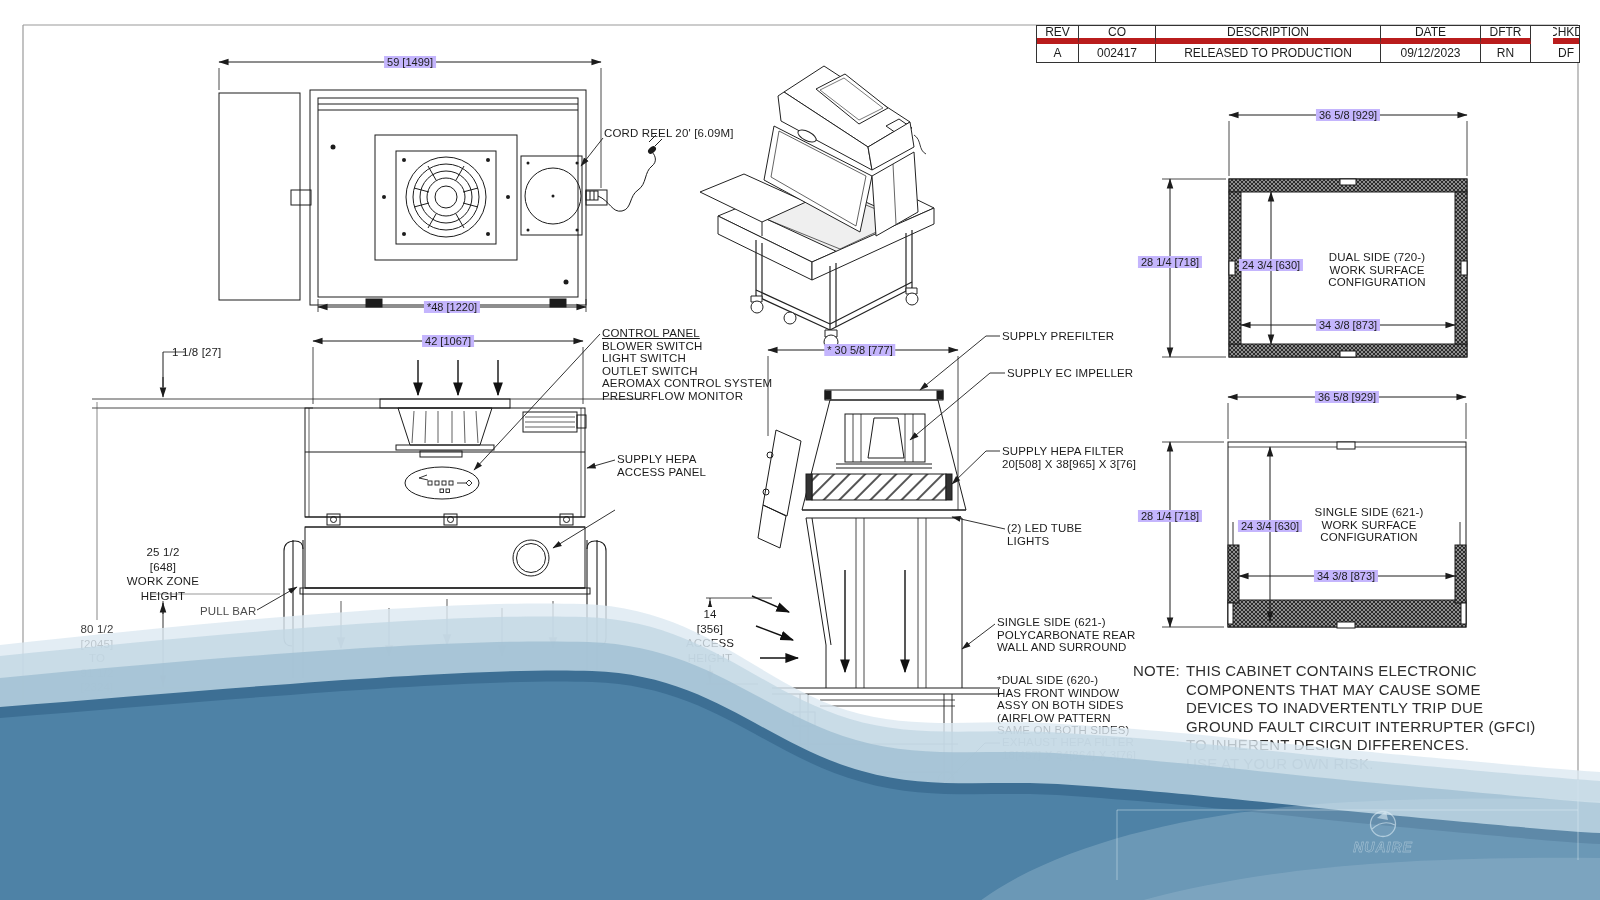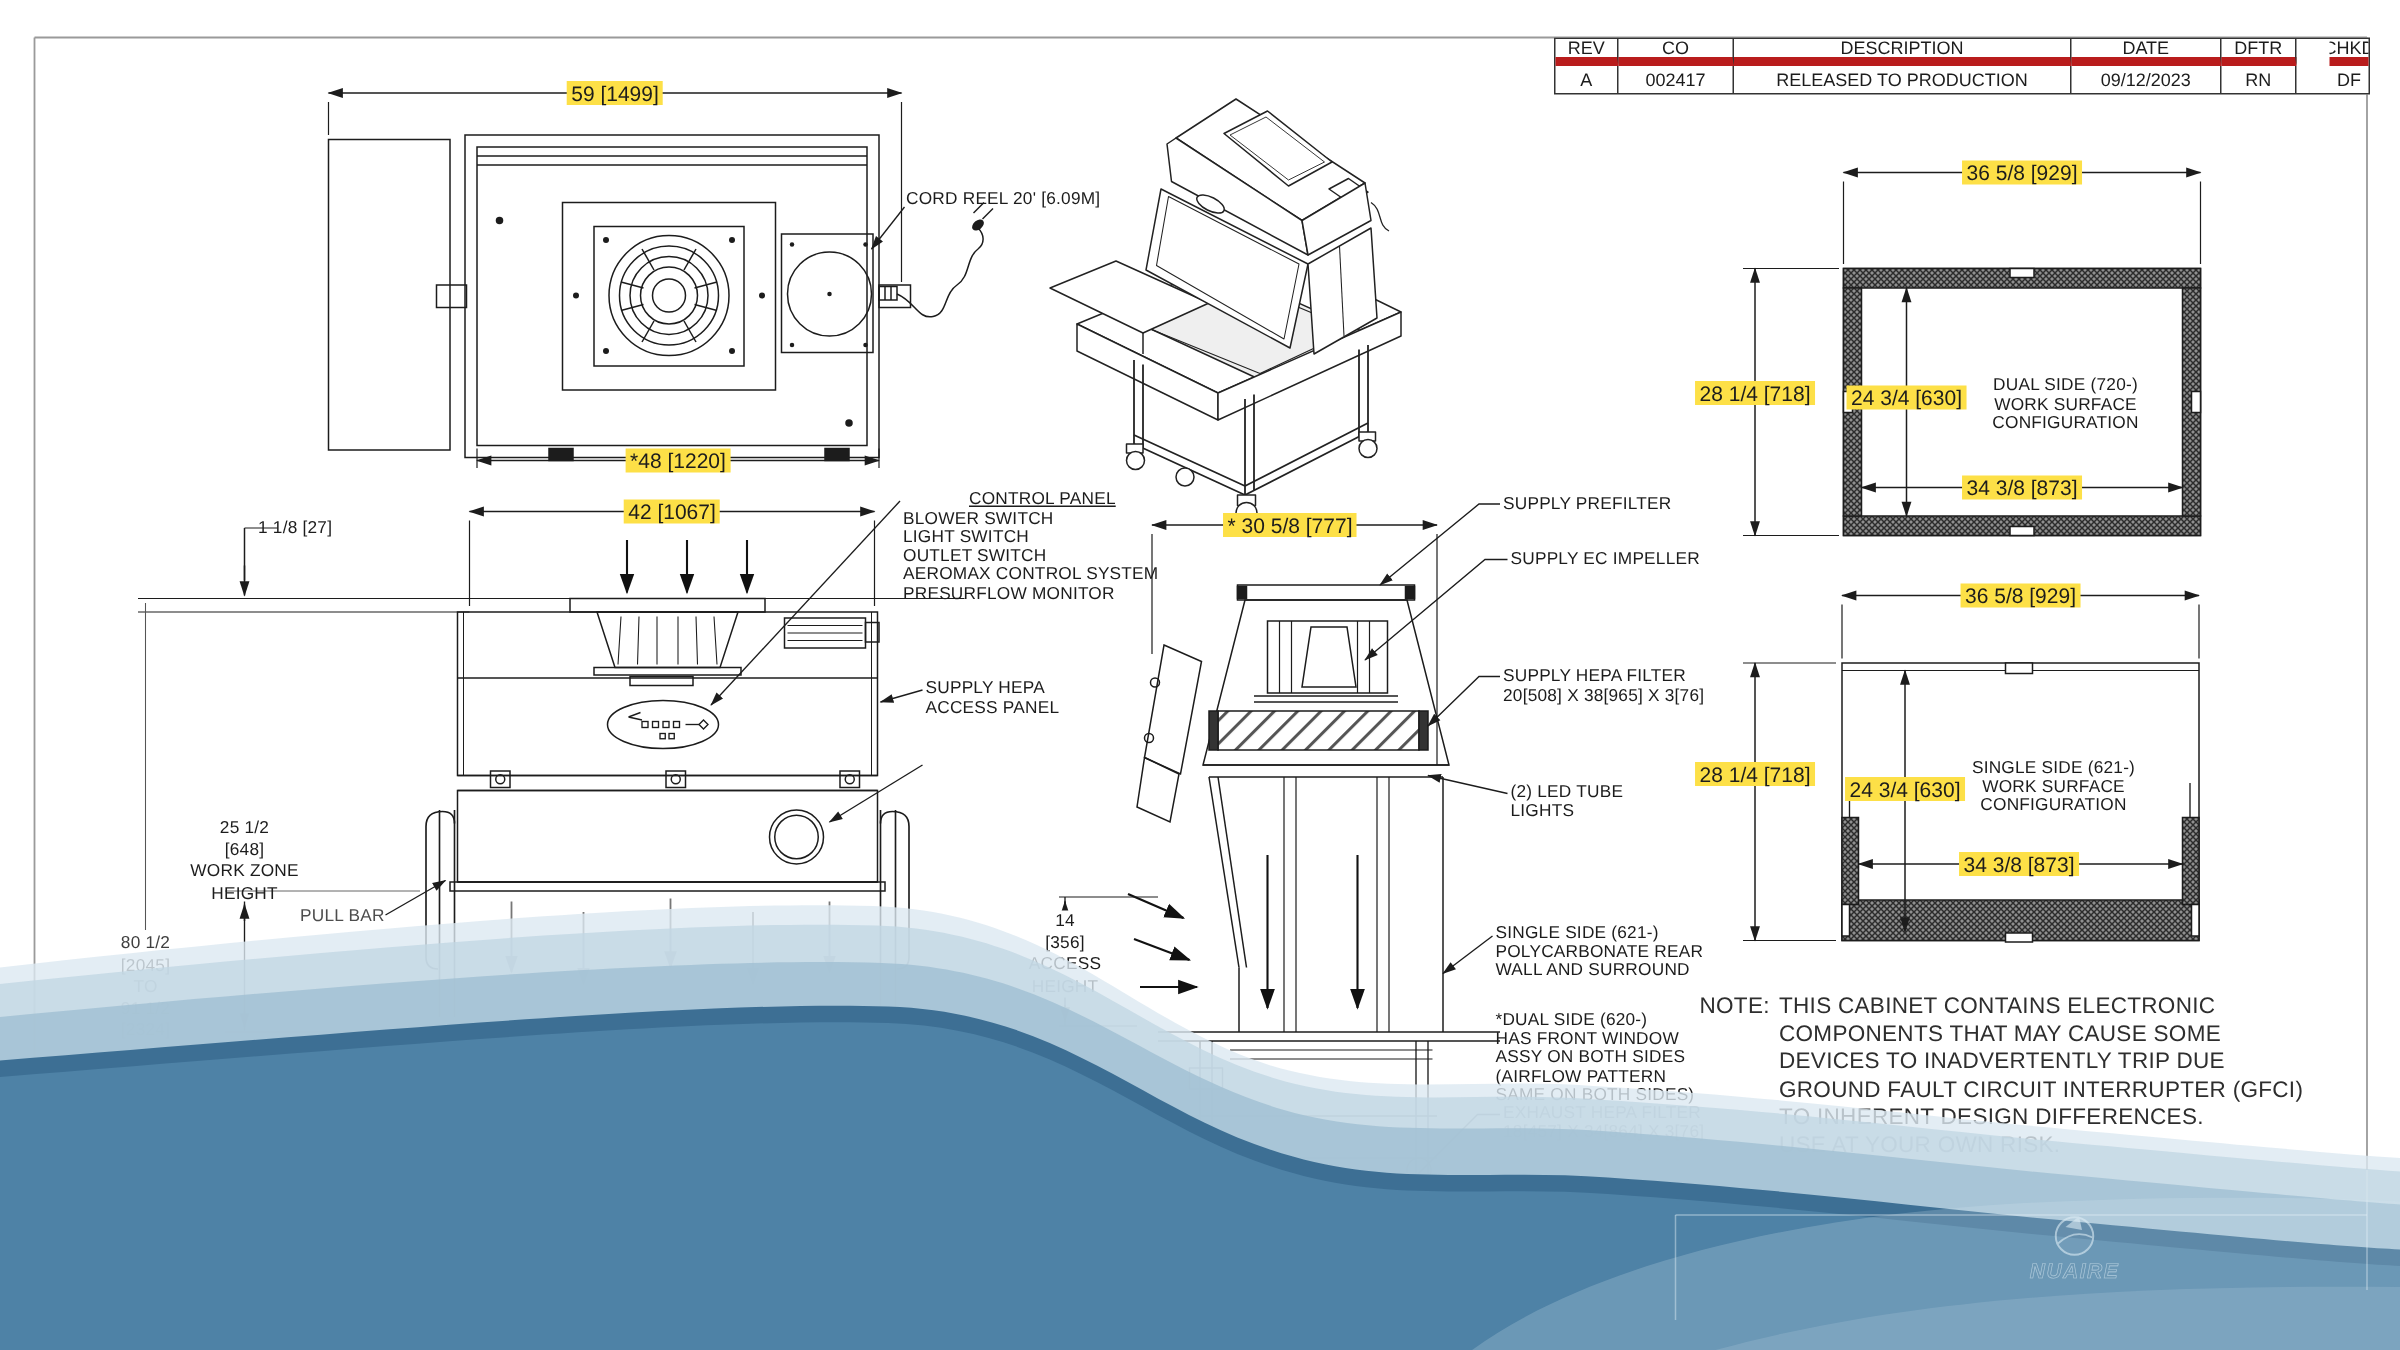--- a/index.html
+++ b/index.html
@@ -1,24 +1,24 @@
 <!DOCTYPE html>
 <html><head>
 <meta charset="utf-8">
 <style>
   html,body{margin:0;padding:0;background:#888;}
   .sheet{position:relative;width:1600px;height:900px;background:#fff;overflow:hidden;
          font-family:"Liberation Sans",sans-serif;color:#1c1c1c;}
   svg.layer{position:absolute;left:0;top:0;}
   .lbl{position:absolute;font-size:11.5px;line-height:12.6px;white-space:nowrap;letter-spacing:.15px;z-index:2;}
   .ctr{text-align:center;transform:translateX(-50%);}
-  .dim{position:absolute;font-size:14px;background:#fde047;padding:0 3px;white-space:nowrap;
+  .dim{position:absolute;font-size:11px;background:#c4b5fd;padding:0 3px;white-space:nowrap;
        transform:translate(-50%,-50%);z-index:2;}
   .gray{color:#4d4d4d;}
-  .u{text-decoration:underline;margin-left:44px;}
+  .u{text-decoration:underline;}
   .noteblk{position:absolute;font-size:15px;line-height:18.5px;color:#2e2e2e;letter-spacing:.2px;z-index:2;white-space:nowrap;}
   .noteblk .nrow{display:flex;}
   .noteblk .nlab{width:53px;}
   .noteblk .nind{padding-left:53px;}
   .rev{position:absolute;left:1036px;top:25px;display:grid;
        grid-template-columns:42px 77px 225px 100px 50px 48px;grid-auto-rows:18px;
        font-size:12px;border:1px solid #333;z-index:2;background:#fff;}
   .rev>div{border-right:1px solid #333;border-bottom:6px solid #b91c1c;
            display:flex;align-items:center;justify-content:center;overflow:hidden;}
   .rev>div:nth-child(6n){border-right:none;margin-left:22px;}

